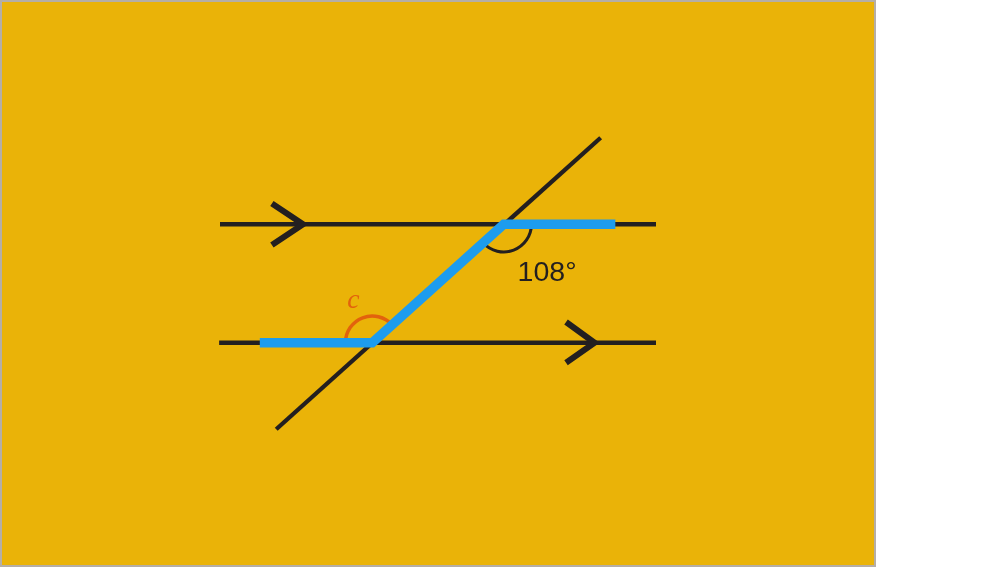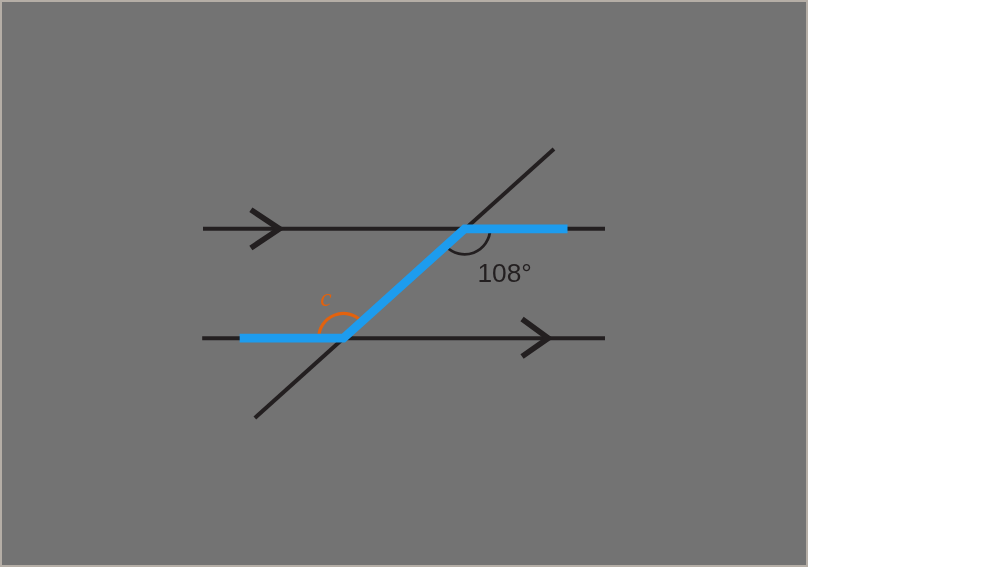--- a/index.html
+++ b/index.html
@@ -3,24 +3,24 @@
 <meta charset="utf-8">
 <style>
   html, body {
     margin: 0;
     padding: 0;
     background: #ffffff;
     font-family: "Liberation Sans", sans-serif;
   }
   .canvas {
     position: relative;
-    width: 808px;
+    width: 876px;
     height: 567px;
     box-sizing: border-box;
-    background: #737373;
+    background: #eab308;
     border: 2px solid #B5AEA6;
     overflow: hidden;
   }
   .canvas svg {
     position: absolute;
     left: 0;
     top: 0;
     width: 100%;
     height: 100%;
   }

